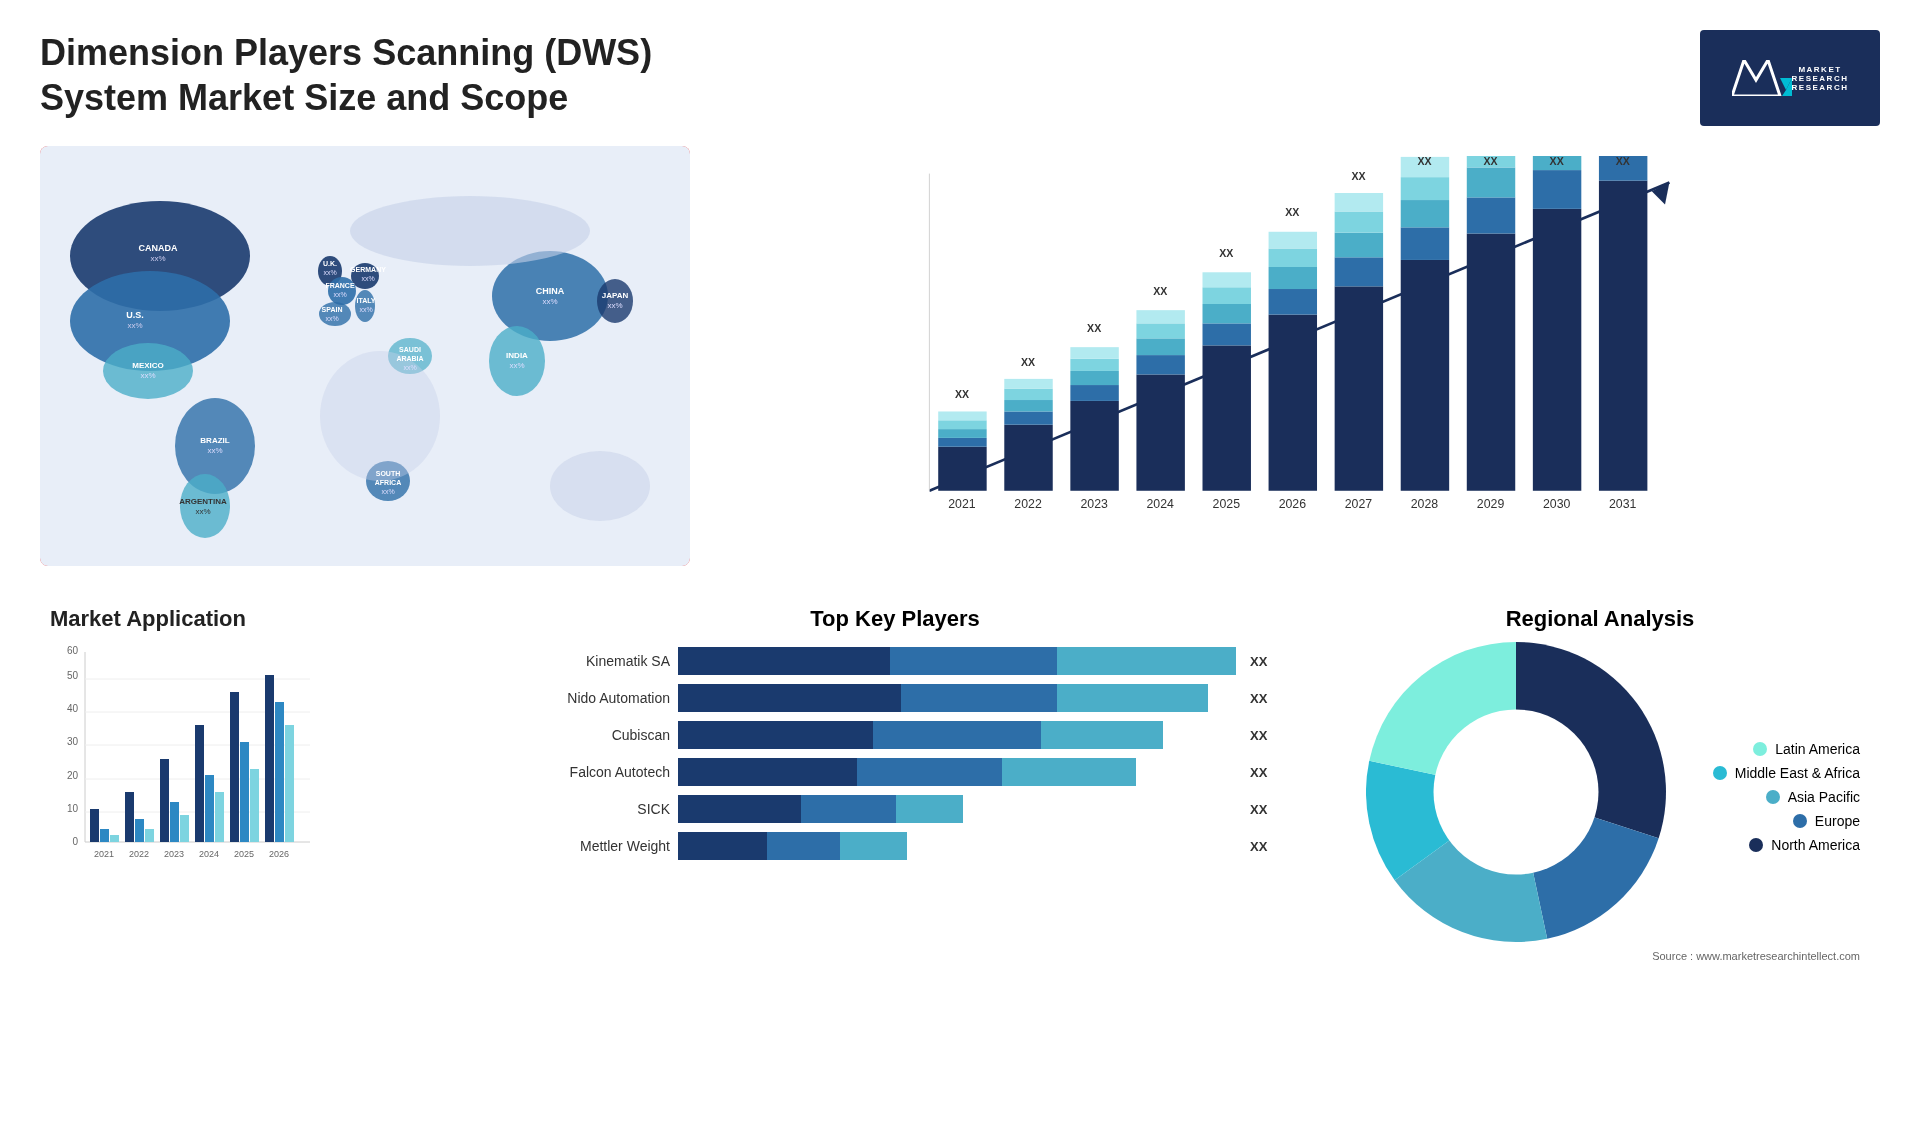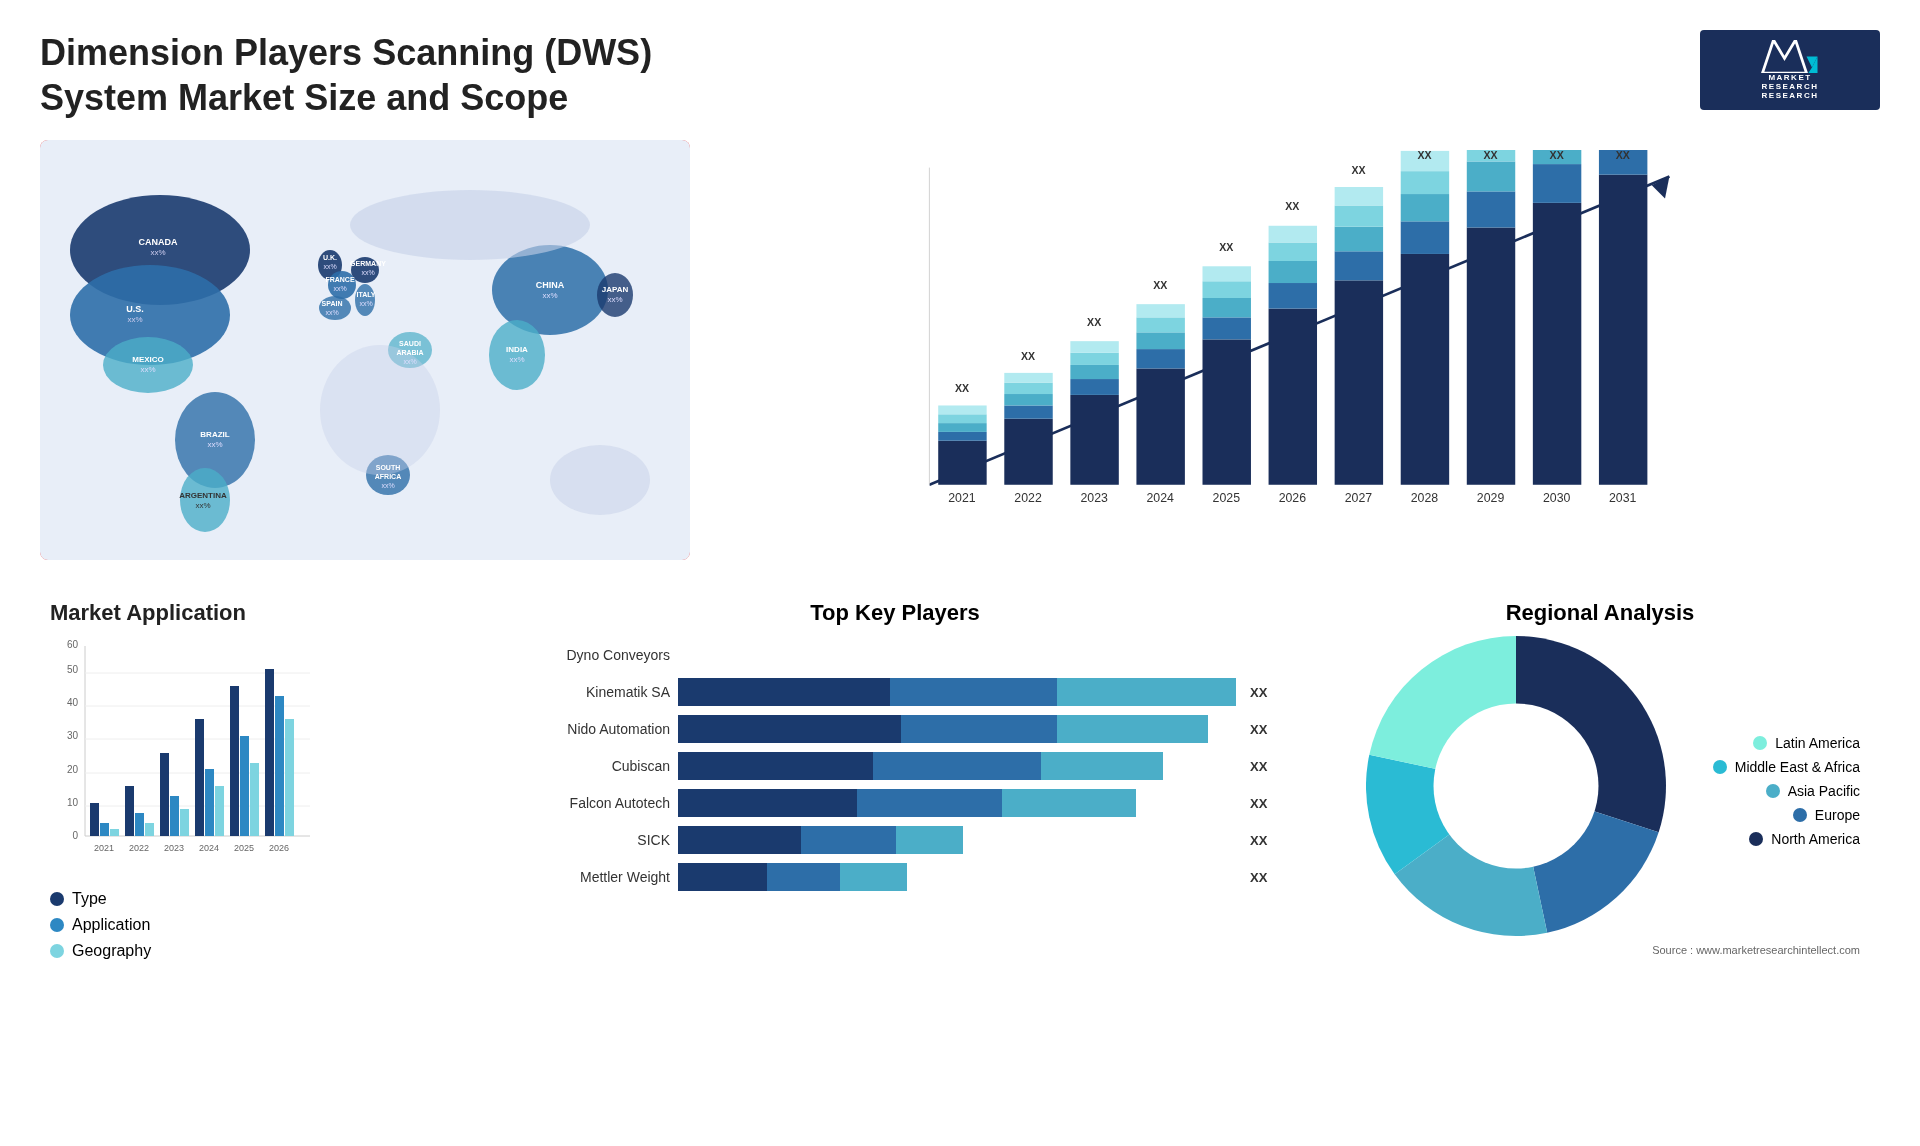--- a/index.html
+++ b/index.html
@@ -25,29 +25,29 @@
     }
     .main-title {
       font-size: 36px;
       font-weight: bold;
       color: #222;
       max-width: 700px;
       line-height: 1.25;
     }
     .logo-area {
       display: flex;
-      flex-direction: column;
+      flex-direction: row;
       align-items: center;
       justify-content: center;
       background: #1a2e5a;
       color: #fff;
       padding: 10px 20px;
       border-radius: 4px;
       width: 180px;
-      height: 80px;
+      height: 96px;
     }
     
     .content-grid {
       display: grid;
       grid-template-columns: 650px 1fr;
       grid-template-rows: 420px auto;
       gap: 20px;
     }
     
     .map-section {
@@ -461,44 +461,25 @@
           <rect x="235" y="83" width="9" height="117" fill="#7dd4e0"></rect>
 
           <text x="54" y="215" text-anchor="middle" font-size="9" fill="#666">2021</text>
           <text x="89" y="215" text-anchor="middle" font-size="9" fill="#666">2022</text>
           <text x="124" y="215" text-anchor="middle" font-size="9" fill="#666">2023</text>
           <text x="159" y="215" text-anchor="middle" font-size="9" fill="#666">2024</text>
           <text x="194" y="215" text-anchor="middle" font-size="9" fill="#666">2025</text>
           <text x="229" y="215" text-anchor="middle" font-size="9" fill="#666">2026</text>
         </svg>
         
-        <div class="legend">
-          <div class="legend-item">
-            <div class="legend-dot" style="background:#1a3a6e;"></div>
-            <span>Type</span>
-          </div>
-          <div class="legend-item">
-            <div class="legend-dot" style="background:#2d88c3;"></div>
-            <span>Application</span>
-          </div>
-          <div class="legend-item">
-            <div class="legend-dot" style="background:#7dd4e0;"></div>
-            <span>Geography</span>
-          </div>
-        </div>
       </div>
 
       <div class="players-section">
         <div class="players-title">Top Key Players</div>
 
-        <div class="player-row">
-          <div class="player-name">Dyno Conveyors</div>
-          <div class="player-bar-container"></div>
-          <div class="player-val"></div>
-        </div>
 
         <div class="player-row">
           <div class="player-name">Kinematik SA</div>
           <div class="player-bar-container">
             <div class="player-bar-seg1" style="width:38%;"></div>
             <div class="player-bar-seg2" style="width:30%;"></div>
             <div class="player-bar-seg3" style="width:32%;"></div>
           </div>
           <div class="player-val">XX</div>
         </div>

